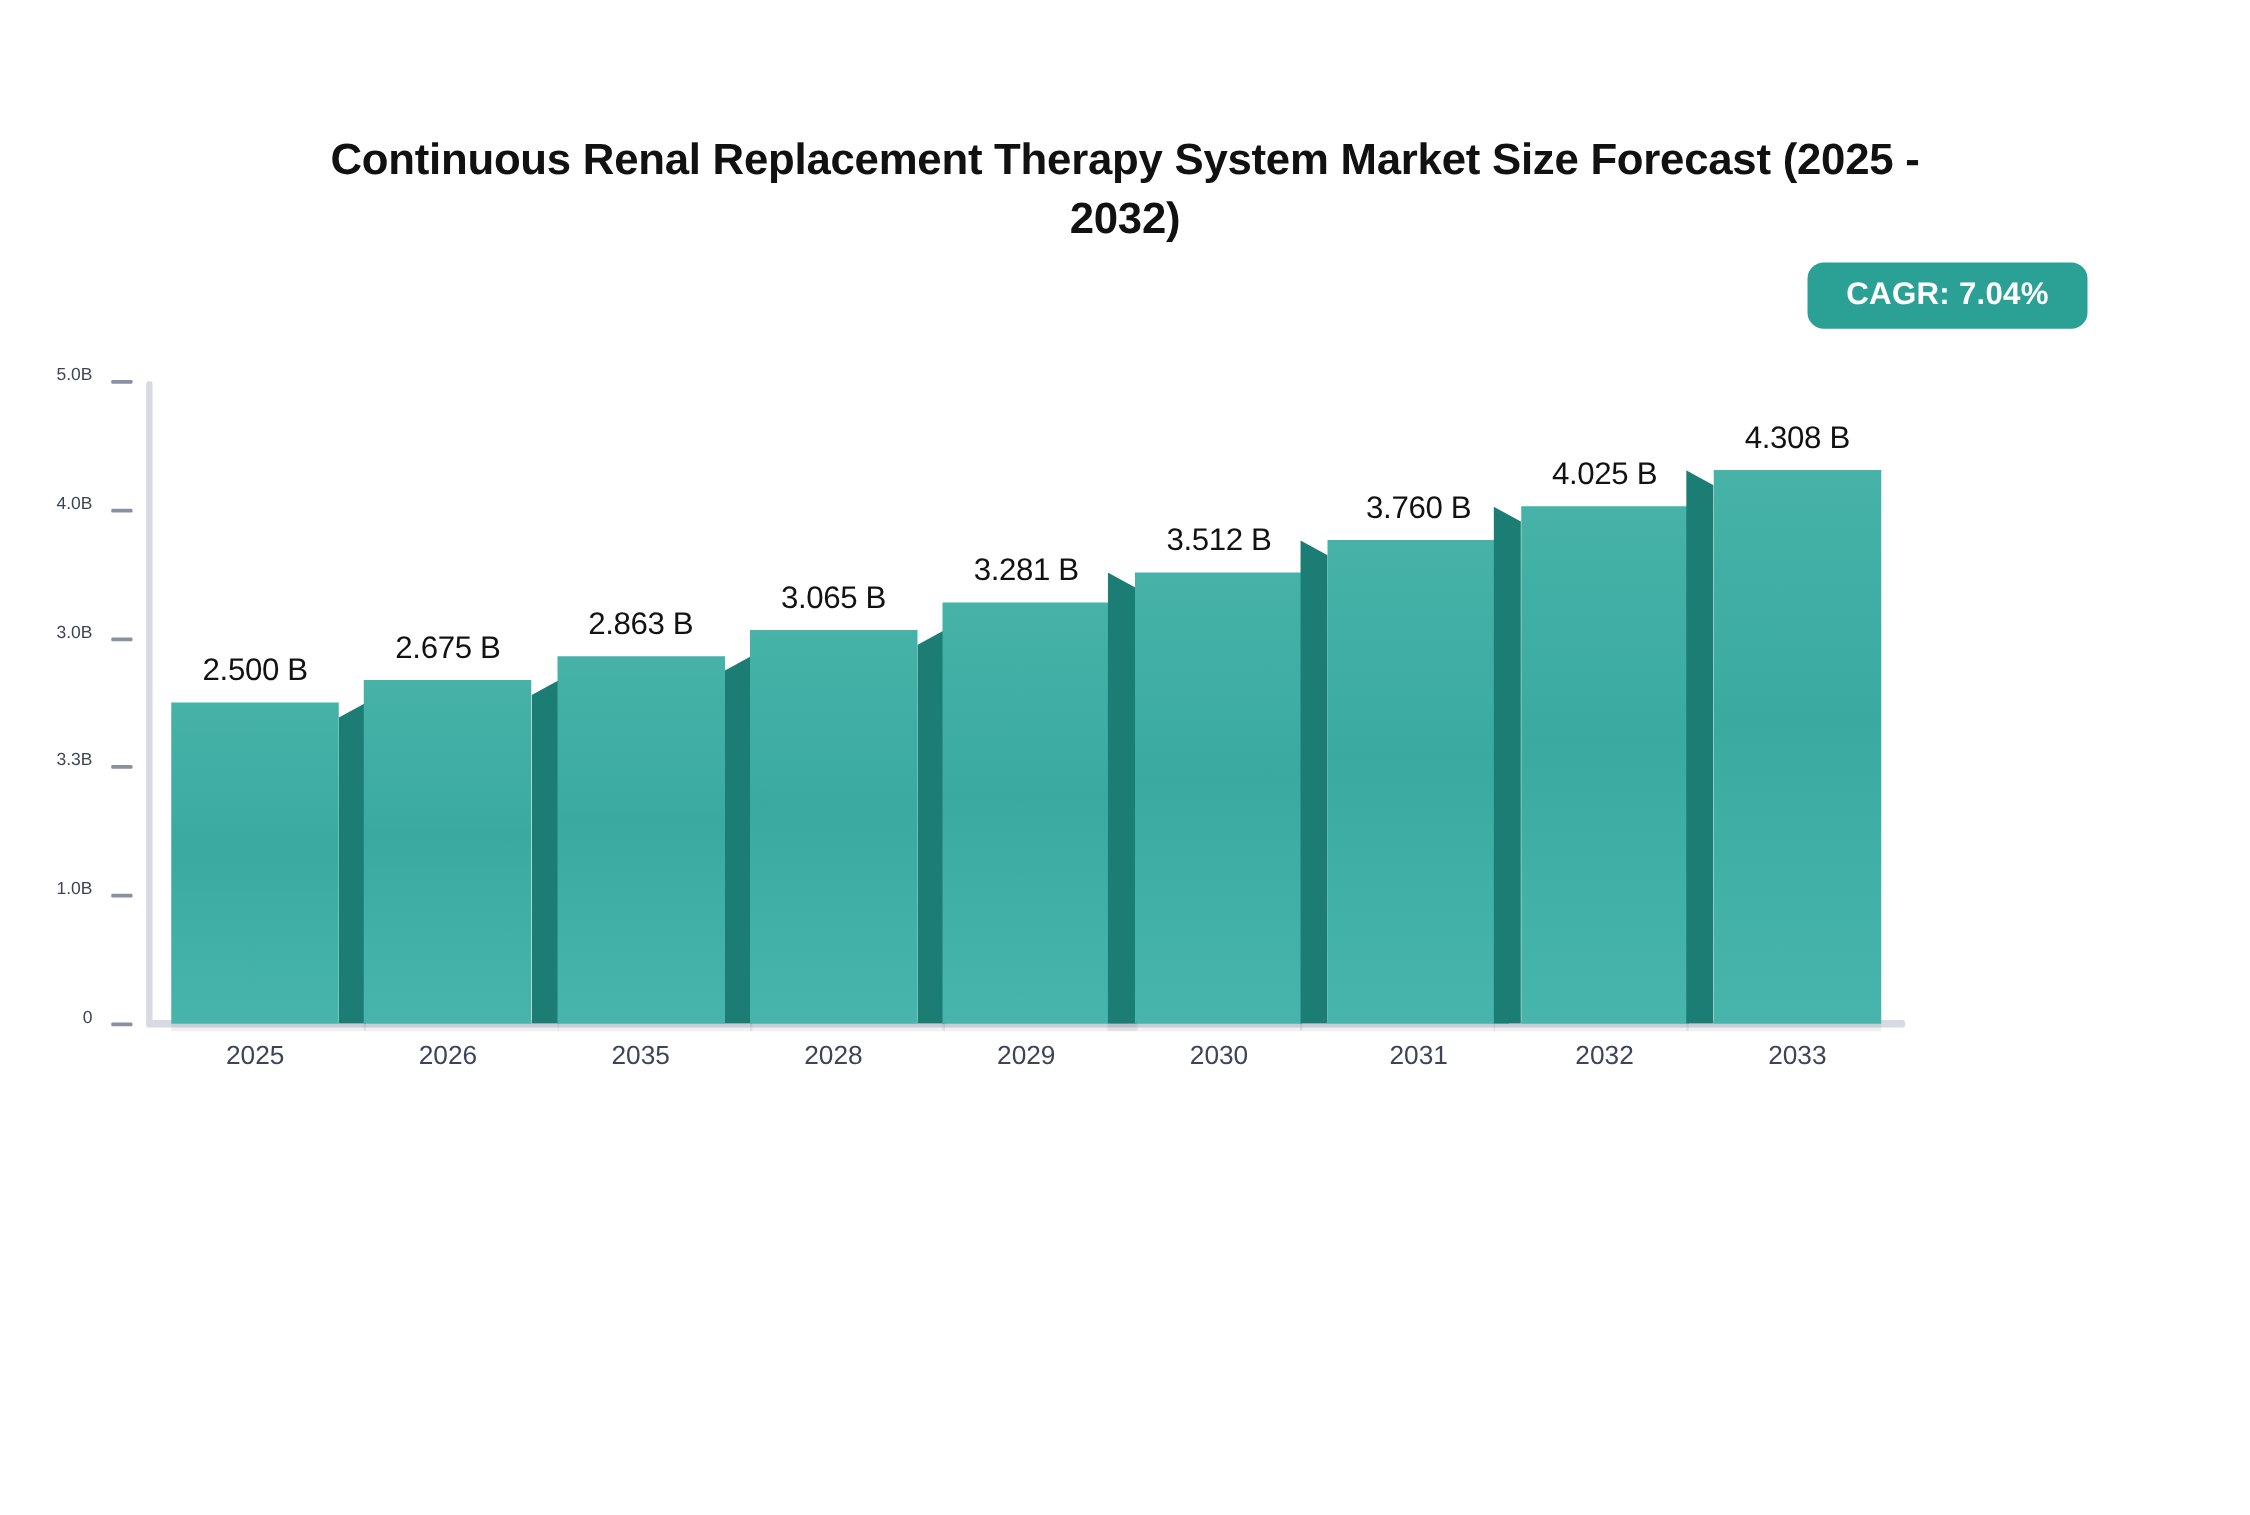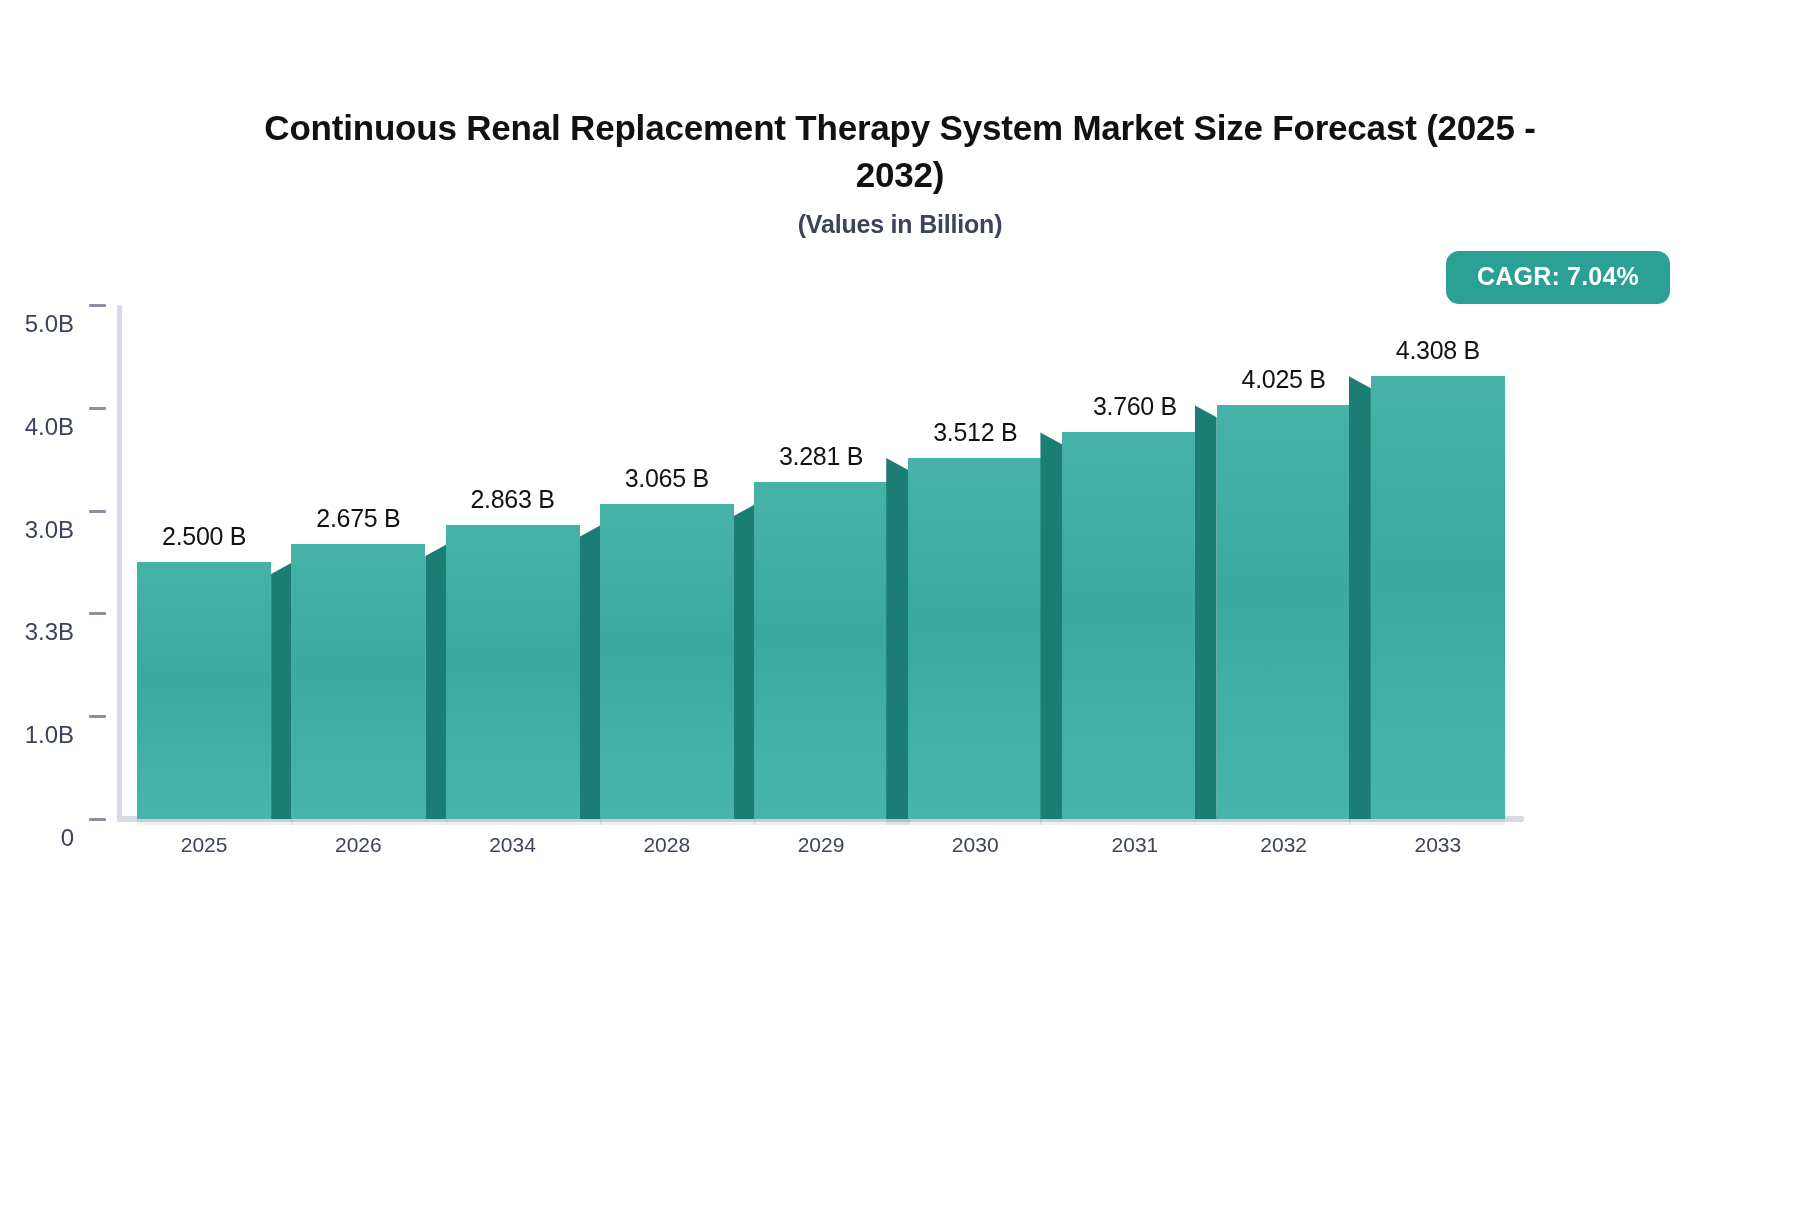--- a/index.html
+++ b/index.html
@@ -90,25 +90,24 @@
   .ytick {
     position: absolute;
     left: 0;
     width: 110px;
     height: 0;
   }
   .ytick .ylabel {
     position: absolute;
     right: 36px;
     top: -14px;
-    font-size: 24px;
+    font-size: 14px;
     color: #3d4459;
     text-align: right;
     white-space: nowrap;
-    margin-top: 19px;
   }
   .ytick .ymark {
     position: absolute;
     right: 4px;
     top: -1px;
     width: 17px;
     height: 3px;
     background: #8a90a2;
     border-radius: 1px;
   }
@@ -189,21 +188,20 @@
     height: 62px;
   }
 </style>
 </head>
 <body>
 
 <div id="stage">
 
   <div class="title-block">
     <div class="chart-title">Continuous Renal Replacement Therapy System Market Size Forecast (2025 - 2032)</div>
-    <div class="chart-subtitle">(Values in Billion)</div>
     <div class="cagr-wrap">
       <span class="cagr-badge">CAGR: 7.04%</span>
     </div>
   </div>
 
   <div id="plot">
     <div class="y-axis-line"></div>
     <div class="x-axis-line"></div>
     <div id="yticks">
         <div class="ytick" style="top: 305px;">
@@ -244,21 +242,21 @@
           <div class="bar" style="height: 274.99px;"></div>
           <div class="bar-shadow" style="left: 0px; width: 156px;"></div>
           <div class="bar-value" style="top: -40px;">2.675 B</div>
           <div class="bar-cat" style="top: 288.99px;">2026</div>
         </div>
         <div class="bar-group" style="left: 445.556px; width: 134px; height: 294.316px; top: 524.684px;">
           <div class="bar-side right" style="height: 294.316px;"></div>
           <div class="bar" style="height: 294.316px;"></div>
           <div class="bar-shadow" style="left: 0px; width: 156px;"></div>
           <div class="bar-value" style="top: -40px;">2.863 B</div>
-          <div class="bar-cat" style="top: 308.316px;">2034</div>
+          <div class="bar-cat" style="top: 308.316px;">2035</div>
         </div>
         <div class="bar-group" style="left: 599.778px; width: 134px; height: 315.082px; top: 503.918px;">
           <div class="bar-side right" style="height: 315.082px;"></div>
           <div class="bar" style="height: 315.082px;"></div>
           <div class="bar-shadow" style="left: 0px; width: 156px;"></div>
           <div class="bar-value" style="top: -40px;">3.065 B</div>
           <div class="bar-cat" style="top: 329.082px;">2028</div>
         </div>
         <div class="bar-group" style="left: 754px; width: 134px; height: 337.287px; top: 481.713px;">
           <div class="bar-side right" style="height: 337.287px;"></div>

